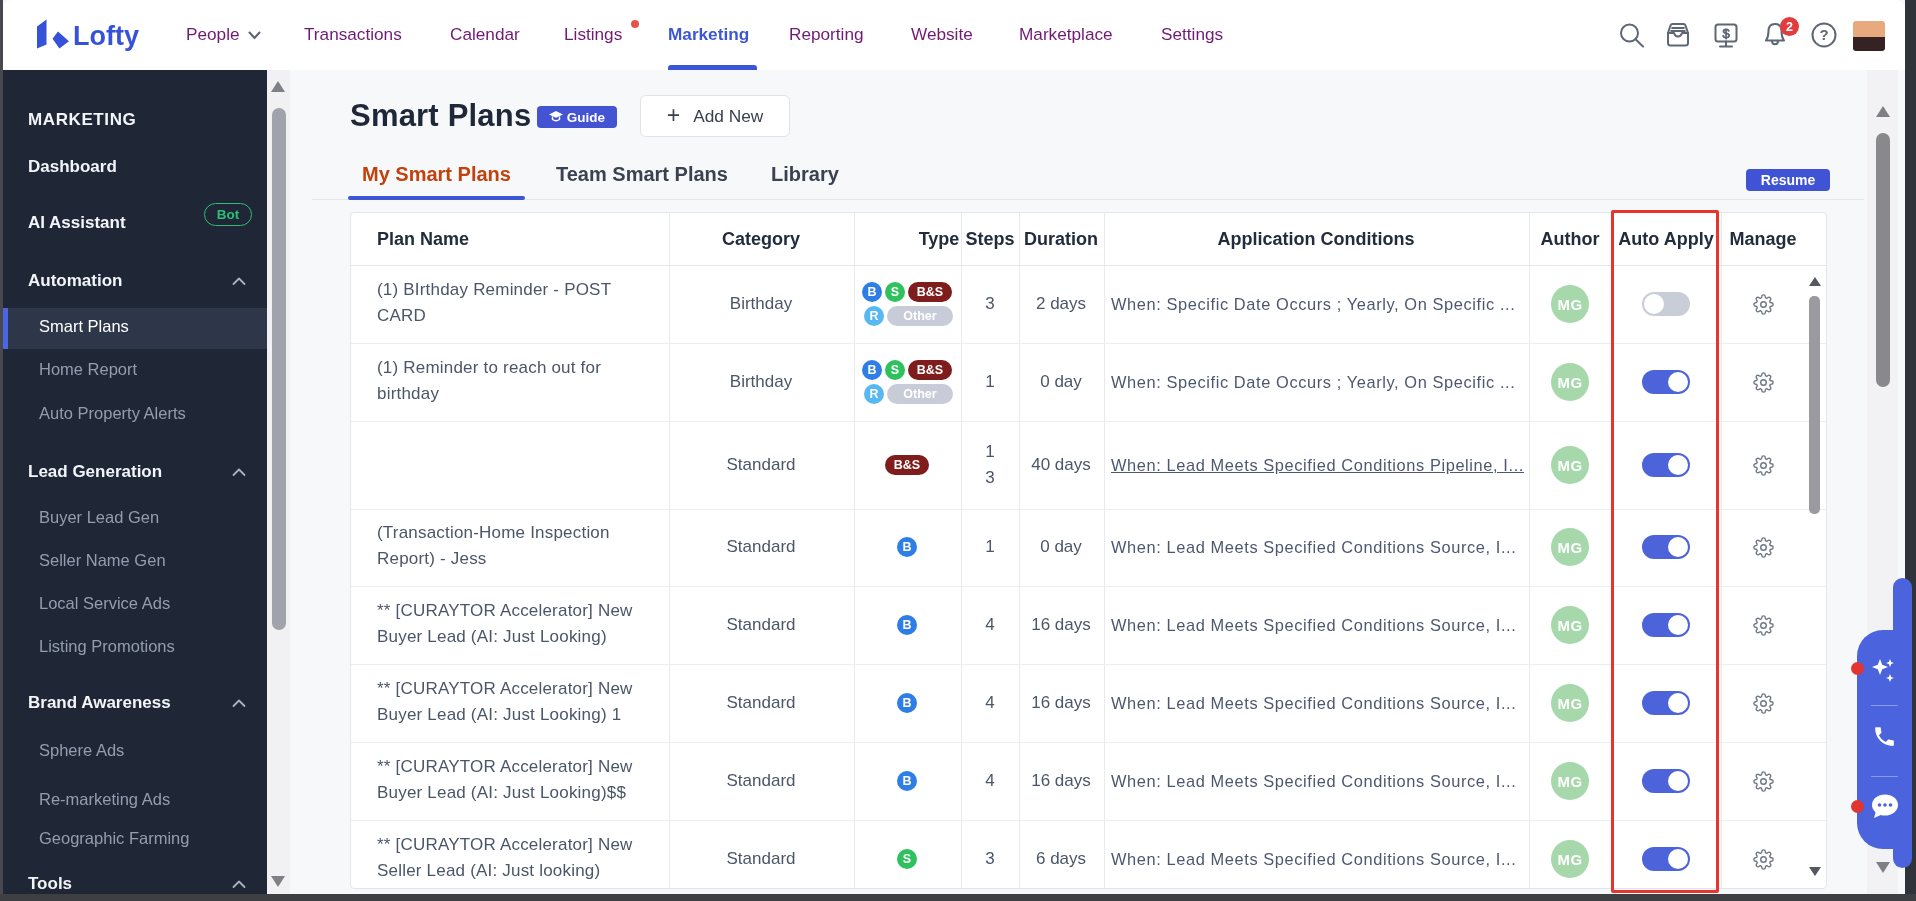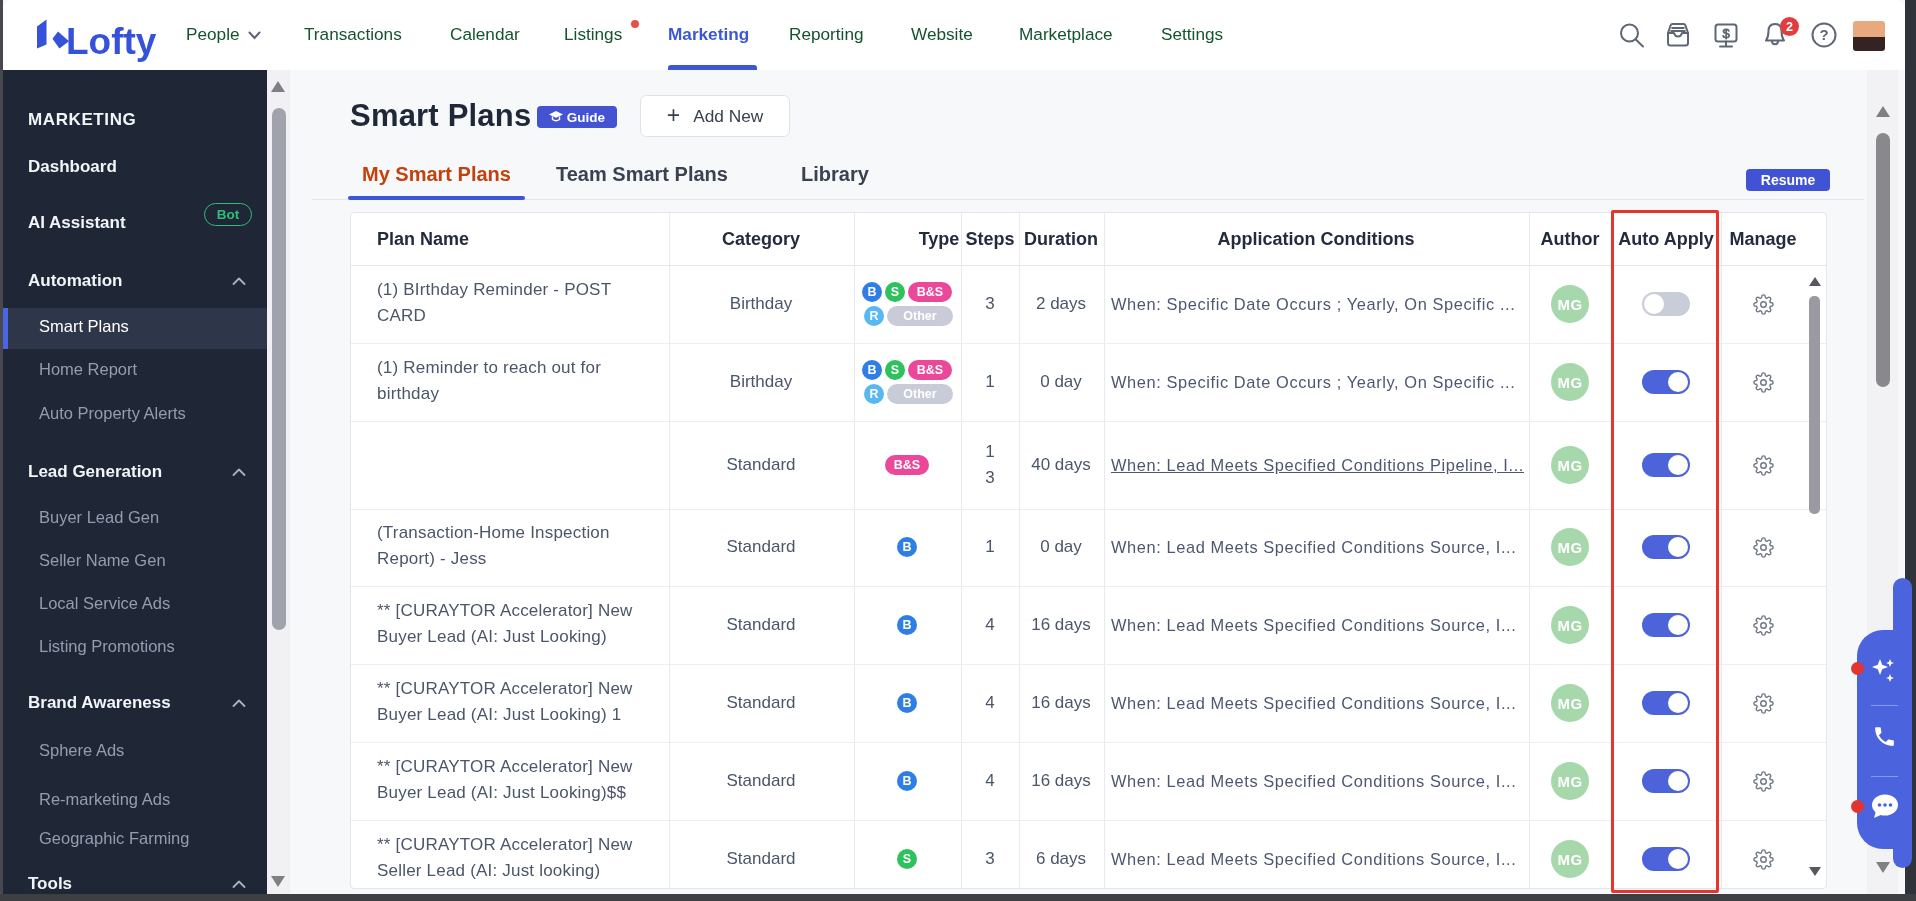--- a/index.html
+++ b/index.html
@@ -4,21 +4,21 @@
 <style>
 * { margin:0; padding:0; box-sizing:border-box; }
 html,body { width:1916px; height:901px; overflow:hidden; font-family:"Liberation Sans", sans-serif; background:#f7f8fa; }
 .abs { position:absolute; }
 
 #leftstrip { left:0; top:0; width:3px; height:901px; background:#47494e; }
 #rightstrip { left:1905px; top:0; width:11px; height:901px; background:#303339; }
 #bottombar { left:0; top:894px; width:1916px; height:7px; background:#3e3f43; }
 
 #navbar { left:3px; top:0; width:1902px; height:70px; background:#ffffff; border-radius:9px 9px 0 0; }
-.navitem { position:absolute; top:24px; font-size:17.2px; color:#14532d; font-weight:500; white-space:nowrap; }
+.navitem { position:absolute; top:24px; font-size:17.2px; color:#701a75; font-weight:500; white-space:nowrap; }
 .navitem.active { color:#3c56d6; font-weight:600; }
 #nav-underline { left:665px; top:65px; width:89px; height:5px; background:#3c56d6; border-radius:3px 3px 0 0; }
 #listdot { left:628px; top:20px; width:8px; height:8px; border-radius:50%; background:#e8504a; }
 
 #sidebar { left:3px; top:70px; width:264px; height:824px; background:#1f2736; overflow:hidden; }
 .sbh { position:absolute; left:25px; font-size:17px; font-weight:700; color:#f2f5f9; white-space:nowrap; }
 .sbi { position:absolute; left:36px; font-size:16.5px; color:#949db0; white-space:nowrap; }
 .sbchev { position:absolute; left:229px; }
 #sb-active { left:0px; top:238px; width:264px; height:41px; background:#2e374a; border-left:5px solid #4b66e2; }
 
@@ -52,21 +52,21 @@
 .mg { position:absolute; width:38px; height:38px; border-radius:50%; background:#a6d8ab; color:#fff; font-weight:700; font-size:15px; display:flex; align-items:center; justify-content:center; letter-spacing:0.5px; }
 .toggle { position:absolute; width:48px; height:24px; border-radius:12px; background:#4c63da; }
 .toggle.off { background:#c9cdd8; }
 .toggle .knob { position:absolute; top:2px; width:20px; height:20px; border-radius:50%; background:#fff; }
 .toggle .knob { right:2px; }
 .toggle.off .knob { left:2px; right:auto; }
 .gear { position:absolute; }
 .badge { display:inline-flex; align-items:center; justify-content:center; color:#fff; font-weight:700; font-size:12.5px; height:20px; border-radius:10px; vertical-align:middle; }
 .b-b { background:#2e7ee5; width:20px; }
 .b-s { background:#2fc15e; width:20px; }
-.b-bs { background:#ec4899; width:44px; }
+.b-bs { background:#7f1d1d; width:44px; }
 .b-r { background:#58b8f2; width:20px; }
 .b-o { background:#c8ccd8; width:66px; }
 .badgerow { position:absolute; display:flex; gap:3px; align-items:center; transform:translateX(-50%); }
 
 #in-sb-up { left:1809px; top:277px; border-left:6px solid transparent; border-right:6px solid transparent; border-bottom:9px solid #55585e; }
 #in-sb-thumb { left:1809px; top:296px; width:11px; height:218px; background:#9a9aa0; border-radius:5px; }
 #in-sb-down { left:1809px; top:867px; border-left:6px solid transparent; border-right:6px solid transparent; border-top:9px solid #55585e; }
 
 #redbox { left:1611px; top:210px; width:108px; height:683px; border:3px solid #e8342c; border-radius:2px; }
 
@@ -116,21 +116,21 @@
 <div class="abs" id="side-sb-track"></div>
 <div class="abs" id="side-sb-thumb"></div>
 <div class="abs tri-up" style="left:271px; top:81px;"></div>
 <div class="abs tri-down" style="left:271px; top:876px;"></div>
 
 <div class="abs" id="navbar">
   <svg class="abs" style="left:33px; top:19px;" width="34" height="32" viewBox="0 0 34 32">
       <polygon points="1,7.5 10.5,0.5 10.5,25.5 1,29.5" fill="#3552d8"></polygon>
       <polygon points="22,12.5 33,22.3 23.4,29.5 16.5,19.7" fill="#3552d8"></polygon>
     </svg>
-  <div class="abs" style="left:63px; top:21px; font-size:37px; font-weight:700; color:#3552d8;">Lofty</div>
+  <div class="abs" style="left:70px; top:21px; font-size:27px; font-weight:700; color:#3552d8;">Lofty</div>
   <div class="navitem" style="left:183px;">People</div>
   <svg class="abs" style="left:245px; top:31px;" width="13" height="9" viewBox="0 0 13 9">
       <polyline points="1.5,1.5 6.5,7 11.5,1.5" fill="none" stroke="#5a6372" stroke-width="2" stroke-linecap="round"></polyline>
     </svg>
   <div class="navitem" style="left:301px;">Transactions</div>
   <div class="navitem" style="left:447px;">Calendar</div>
   <div class="navitem" style="left:561px;">Listings</div>
   <div class="navitem active" style="left:665px;">Marketing</div>
   <div class="navitem" style="left:786px;">Reporting</div>
   <div class="navitem" style="left:908px;">Website</div>
@@ -177,21 +177,21 @@
       <path d="M3.5,5.5 v3 q3.5,2.6 7,0 v-3" fill="none" stroke="#fff" stroke-width="1.4"></path>
     </svg>
     <span>Guide</span>
   </div>
 <div class="abs" id="addnew">
     <span class="plus">+</span>
     <span>Add New</span>
   </div>
 <div class="tab active" style="left:362px;">My Smart Plans</div>
 <div class="tab" style="left:556px;">Team Smart Plans</div>
-<div class="tab" style="left:771px;margin-left:30px;">Library</div>
+<div class="tab" style="left:771px;">Library</div>
 <div class="abs" id="tabline"></div>
 <div class="abs" id="tabunderline"></div>
 <div class="abs" id="resume">Resume</div>
 
 <div class="abs" id="table">
 <div class="vline" style="left:318px;"></div>
 <div class="vline" style="left:503px;"></div>
 <div class="vline" style="left:610px;"></div>
 <div class="vline" style="left:668px;"></div>
 <div class="vline" style="left:753px;"></div>

